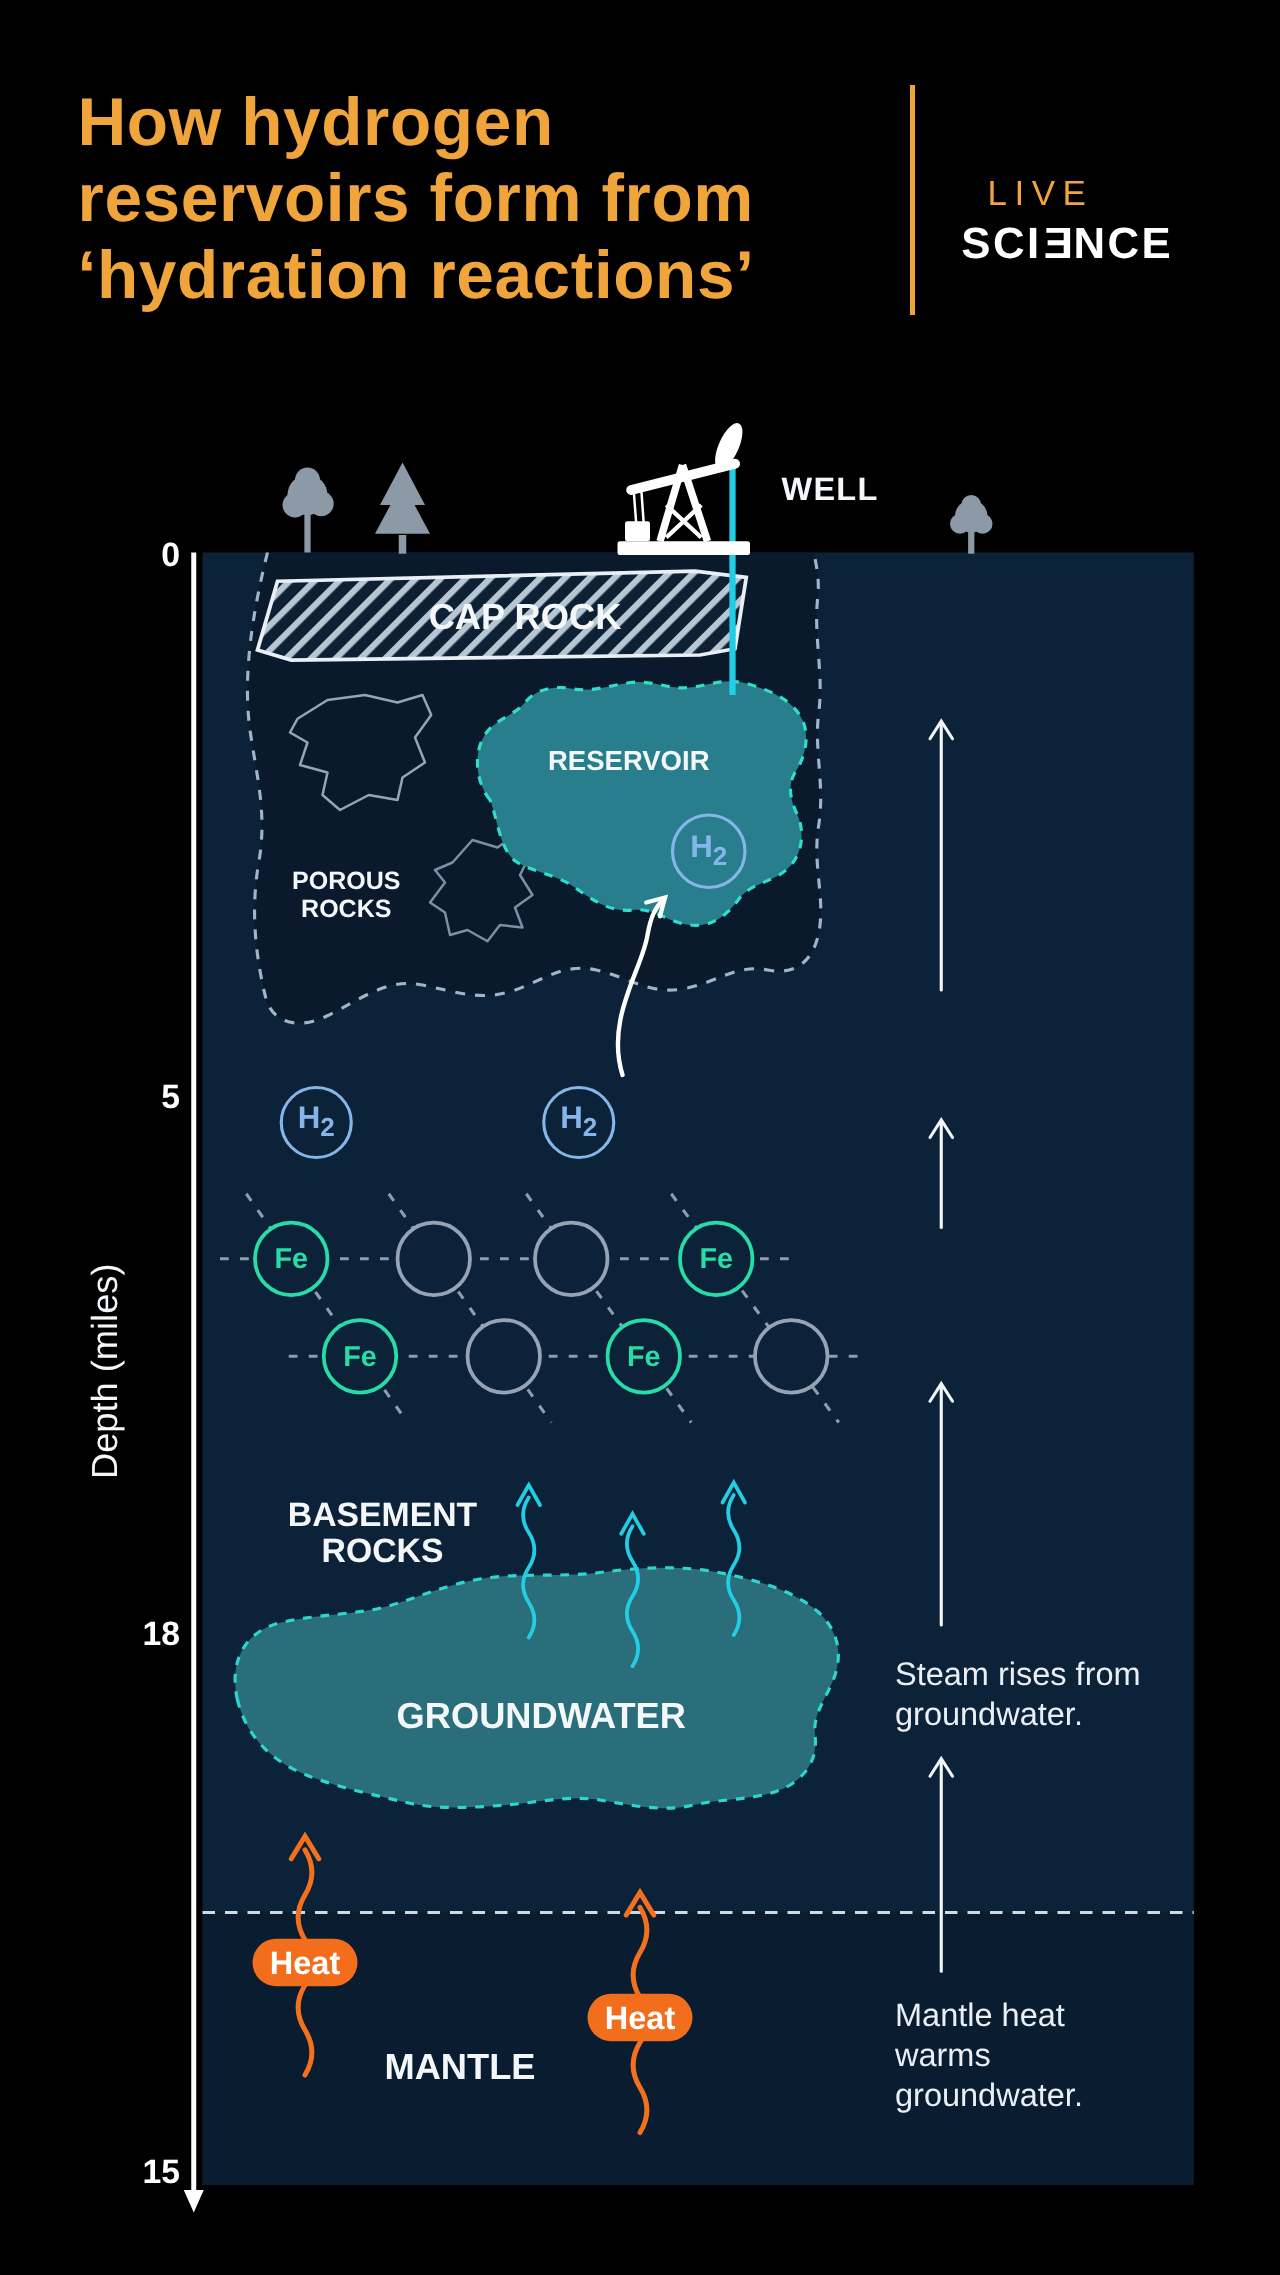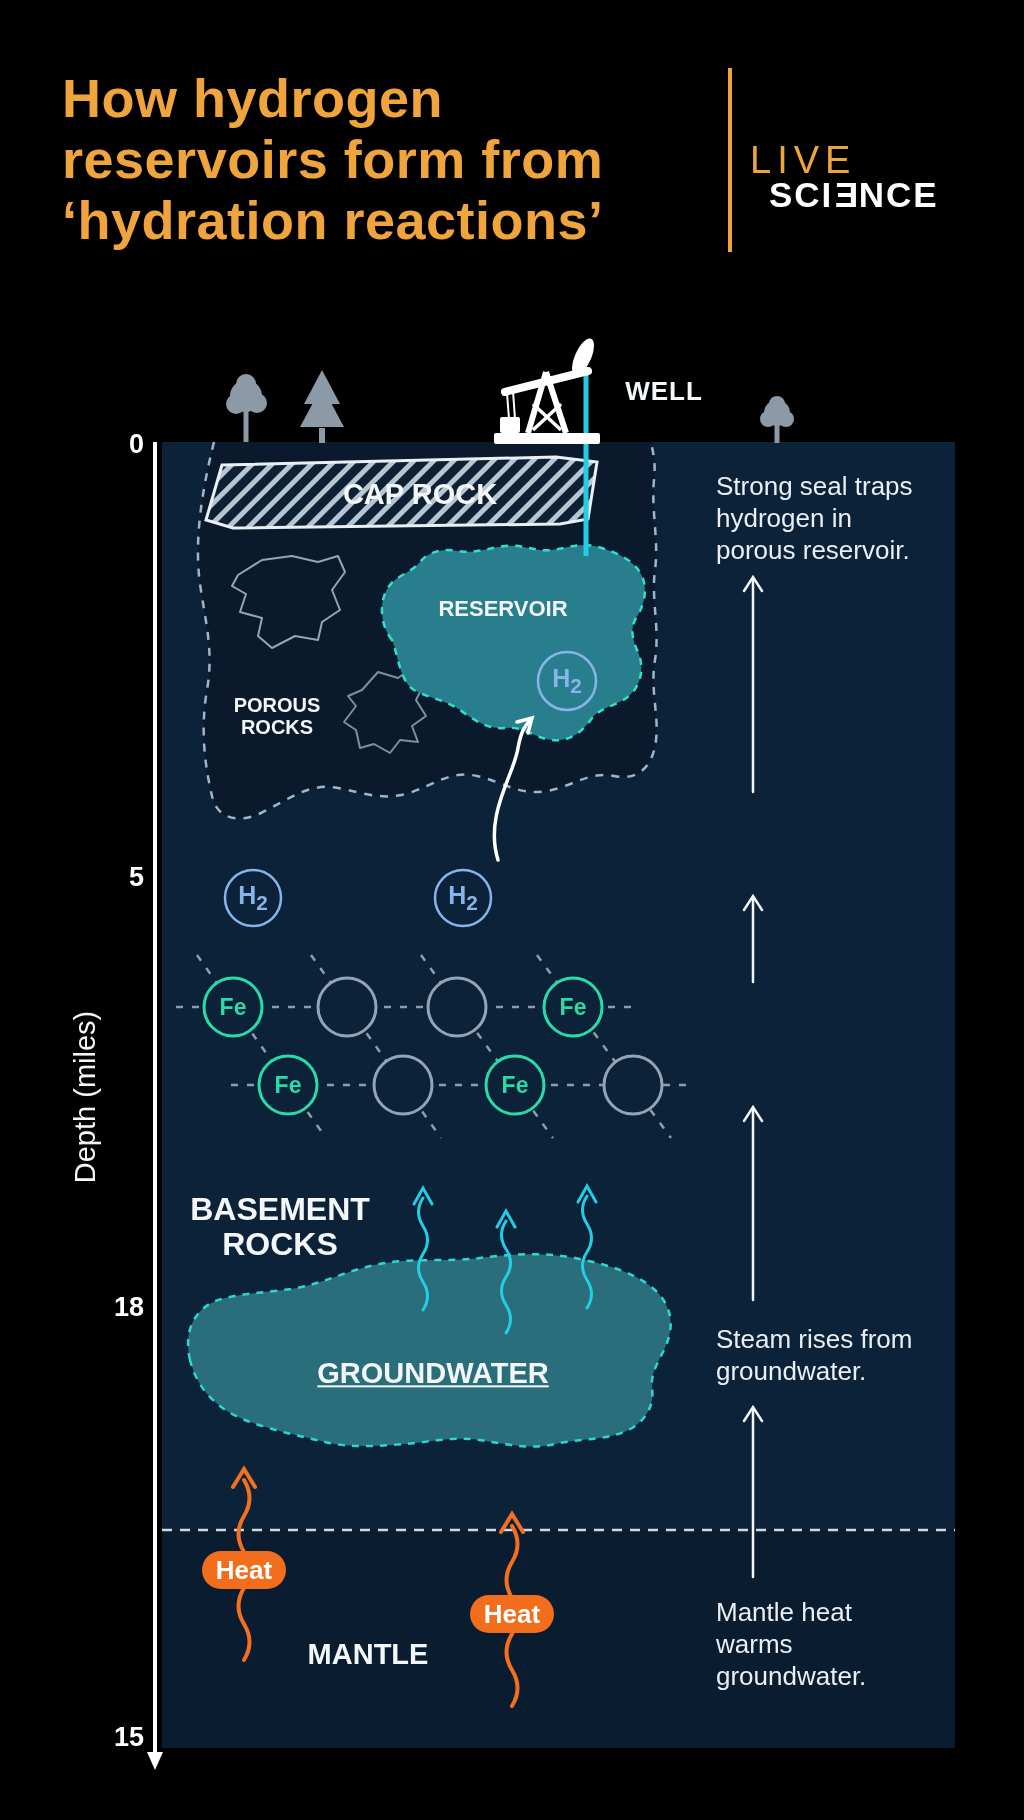--- a/index.html
+++ b/index.html
@@ -9,21 +9,21 @@
   svg.art{position:absolute;left:0;top:0;}
   .lbl{position:absolute;transform:translate(-50%,-50%);color:#F4F7F9;font-weight:700;
        text-align:center;white-space:pre-line;line-height:1.08;}
   .ann{position:absolute;color:#E9EFF4;font-size:26px;font-weight:400;line-height:32px;
        white-space:pre-line;}
   .tick{position:absolute;left:86px;width:58px;text-align:right;color:#FFFFFF;
         font-size:27px;font-weight:700;}
   .title{position:absolute;left:62px;top:68px;color:#F0A43C;font-size:54px;font-weight:700;
          line-height:61px;white-space:pre-line;letter-spacing:0.5px;}
   .divider{position:absolute;left:728px;top:68px;width:4px;height:184px;background:#F0A43C;}
-  .logo-live{position:absolute;left:750px;top:139px;color:#F0A43C;font-size:38px;
+  .logo-live{position:absolute;left:790px;top:139px;color:#F0A43C;font-size:28px;
              font-weight:400;letter-spacing:6px;}
   .logo-science{position:absolute;left:769px;top:175px;color:#FFFFFF;font-size:35px;
                 font-weight:700;letter-spacing:2px;}
   .flip{display:inline-block;transform:scaleX(-1);}
   .pill{position:absolute;transform:translate(-50%,-50%);width:84px;height:38px;
         background:#F26E1C;border-radius:19px;color:#fff;font-size:26px;font-weight:700;
         text-align:center;line-height:38px;}
   .depth-title{position:absolute;left:85px;top:1097px;transform:translate(-50%,-50%) rotate(-90deg);
                color:#F4F7F9;font-size:29px;font-weight:400;white-space:nowrap;}
   .well-lbl{font-size:26px;letter-spacing:1px;}
@@ -194,38 +194,35 @@
   <div class="tick" style="top:429px;">0</div>
   <div class="tick" style="top:862px;">5</div>
   <div class="tick" style="top:1292px;">18</div>
   <div class="tick" style="top:1722px;">15</div>
 
   <div class="lbl well-lbl" style="left:664px;top:391px;">WELL</div>
   <div class="lbl" style="left:420px;top:495px;font-size:29px;">CAP ROCK</div>
   <div class="lbl" style="left:503px;top:609px;font-size:22px;">RESERVOIR</div>
   <div class="lbl" style="left:277px;top:717px;font-size:20px;">POROUS
 ROCKS</div>
-  <div class="lbl" style="left:280px;top:1227px;font-size:32px;">BASEMENT
+  <div class="lbl" style="left:306px;top:1227px;font-size:27px;">BASEMENT
 ROCKS</div>
-  <div class="lbl" style="left:433px;top:1374px;font-size:29px;text-decoration:underline;">GROUNDWATER</div>
+  <div class="lbl" style="left:433px;top:1374px;font-size:29px;">GROUNDWATER</div>
   <div class="lbl" style="left:368px;top:1655px;font-size:29px;">MANTLE</div>
 
   <div class="lbl" style="left:567px;top:681px;font-size:25px;color:#86B5E9;"><span>H</span><sub>2</sub></div>
   <div class="lbl" style="left:253px;top:898px;font-size:25px;color:#86B5E9;"><span>H</span><sub>2</sub></div>
   <div class="lbl" style="left:463px;top:898px;font-size:25px;color:#86B5E9;"><span>H</span><sub>2</sub></div>
   <div class="lbl" style="left:233px;top:1007px;font-size:23px;color:#27DCA6;">Fe</div>
   <div class="lbl" style="left:573px;top:1007px;font-size:23px;color:#27DCA6;">Fe</div>
   <div class="lbl" style="left:288px;top:1085px;font-size:23px;color:#27DCA6;">Fe</div>
   <div class="lbl" style="left:515px;top:1085px;font-size:23px;color:#27DCA6;">Fe</div>
 
   <div class="pill" style="left:244px;top:1570px;">Heat</div>
   <div class="pill" style="left:512px;top:1614px;">Heat</div>
 
-  <div class="ann" style="left:716px;top:470px;">Strong seal traps
-hydrogen in
-porous reservoir.</div>
   <div class="ann" style="left:716px;top:1323px;">Steam rises from
 groundwater.</div>
   <div class="ann" style="left:716px;top:1596px;">Mantle heat
 warms
 groundwater.</div>
 
 </div>
 
 </body></html>

